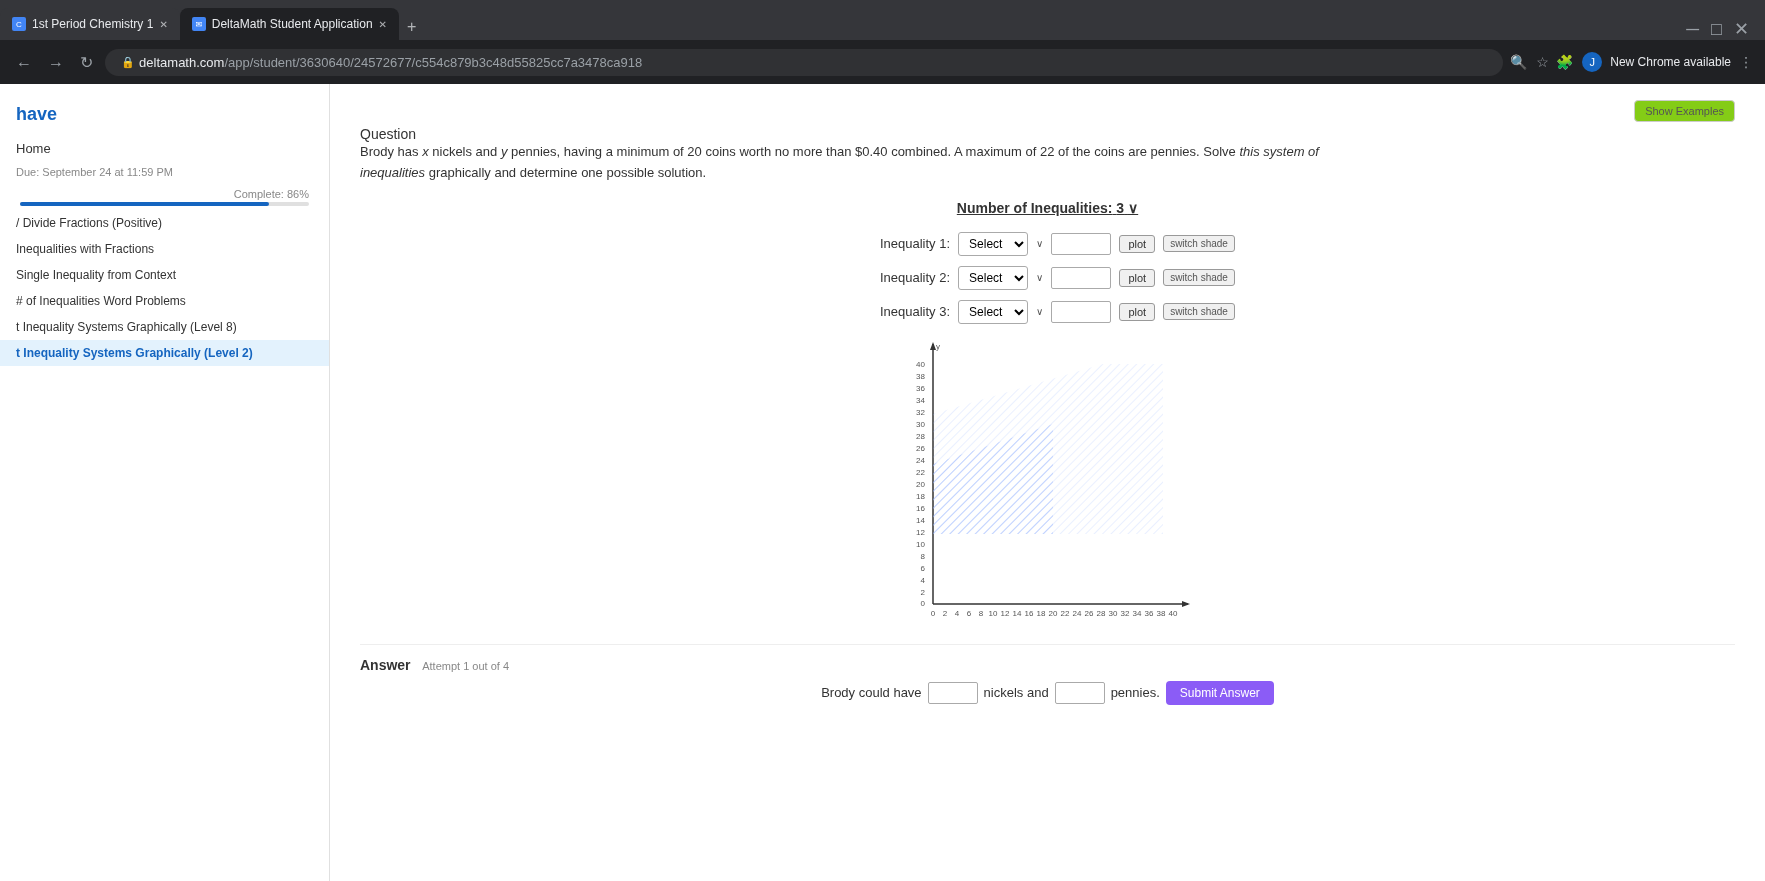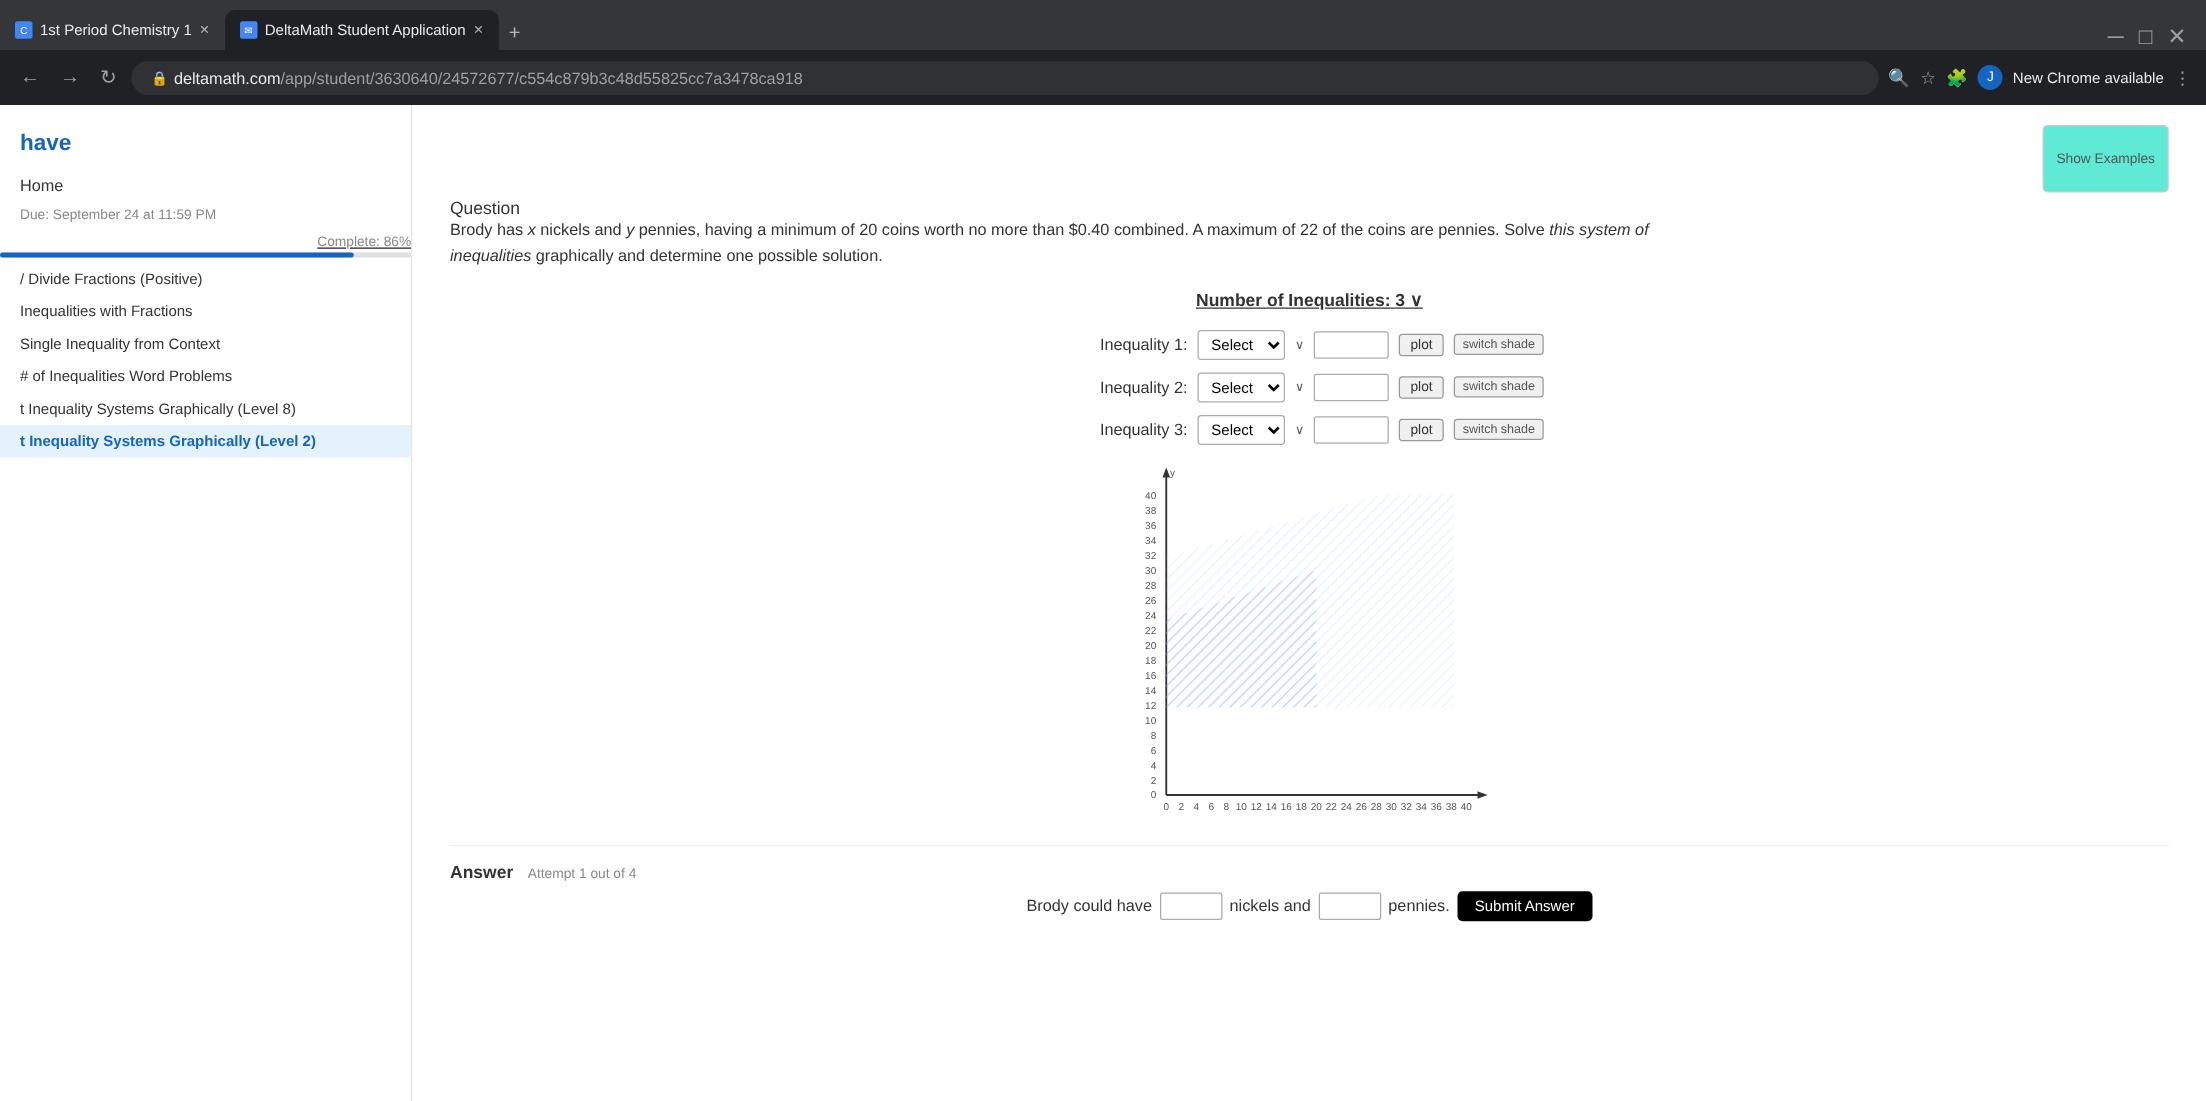--- a/index.html
+++ b/index.html
@@ -23,52 +23,52 @@
 
     
     .app { display: flex; width: 1765px; height: 797px; background: white; }
 
     
     .sidebar { width: 330px; background: #fff; border-right: 1px solid #e0e0e0; padding: 12px 0; flex-shrink: 0; overflow: hidden; }
     .sidebar-logo { padding: 8px 16px; font-size: 18px; font-weight: bold; color: #1565c0; }
     .sidebar-nav-item { padding: 8px 16px; font-size: 13px; color: #333; cursor: pointer; }
     .sidebar-menu-item { padding: 6px 16px; font-size: 12px; color: #333; cursor: pointer; }
     .sidebar-menu-item.active { background: #e3f2fd; color: #1565c0; font-weight: bold; }
-    .progress-bar-container { padding: 4px 0; margin-top: 4px; text-decoration: underline; }
+    .progress-bar-container { padding: 4px 20px; margin-top: 4px; }
     .progress-bar { height: 4px; background: #e0e0e0; border-radius: 2px; }
     .progress-fill { height: 100%; background: #1565c0; border-radius: 2px; }
     .progress-label { font-size: 11px; color: #888; text-align: right; margin-bottom: 2px; }
     .due-date { font-size: 11px; color: #888; padding: 2px 16px; }
 
     
     .main { flex: 1; padding: 20px 30px; overflow-y: auto; background: #fff; }
     .question-label { font-size: 14px; font-weight: normal; color: #333; margin-bottom: 0; }
     .question-text { font-size: 13px; color: #333; line-height: 1.6; margin-bottom: 16px; max-width: 1000px; }
-    .show-examples-btn { float: right; padding: 20px 10px; border: 1px solid #ccc; border-radius: 4px; font-size: 11px; color: #555; background: #5eead4; cursor: pointer; margin-top: -4px; }
+    .show-examples-btn { float: right; padding: 4px 10px; border: 1px solid #ccc; border-radius: 4px; font-size: 11px; color: #555; background: #84cc16; cursor: pointer; margin-top: -4px; }
 
     
     .inequalities-header { text-align: center; font-size: 14px; font-weight: bold; text-decoration: underline; margin-bottom: 16px; color: #333; }
     .inequality-row { display: flex; align-items: center; gap: 8px; margin-bottom: 10px; justify-content: center; }
     .inequality-label { font-size: 13px; color: #333; min-width: 90px; text-align: right; }
     .select-dropdown { padding: 3px 6px; border: 1px solid #aaa; border-radius: 3px; font-size: 12px; background: white; cursor: pointer; min-width: 70px; }
     .text-input { width: 60px; height: 22px; border: 1px solid #aaa; border-radius: 2px; padding: 2px 4px; font-size: 12px; }
     .plot-btn { padding: 2px 8px; border: 1px solid #999; border-radius: 3px; font-size: 11px; background: #f0f0f0; cursor: pointer; color: #333; }
     .switch-shade-btn { padding: 2px 6px; border: 1px solid #999; border-radius: 3px; font-size: 10px; background: #f0f0f0; cursor: pointer; color: #555; }
 
     
     .graph-container { display: flex; justify-content: center; margin-top: 8px; }
 
     
     .answer-section { margin-top: 20px; padding-top: 12px; border-top: 1px solid #eee; }
     .answer-label { font-size: 14px; font-weight: bold; color: #333; margin-bottom: 0; }
     .attempt-label { font-size: 11px; color: #888; font-weight: normal; margin-left: 8px; }
     .answer-row { display: flex; align-items: center; gap: 6px; margin-top: 8px; flex-wrap: wrap; justify-content: center; }
     .answer-text { font-size: 13px; color: #333; }
     .answer-input { width: 50px; height: 22px; border: 1px solid #aaa; border-radius: 2px; padding: 2px 4px; font-size: 12px; }
-    .submit-btn { padding: 5px 14px; background: #000000; color: white; border: none; border-radius: 4px; font-size: 12px; cursor: pointer; }
+    .submit-btn { padding: 5px 14px; background: #8b5cf6; color: white; border: none; border-radius: 4px; font-size: 12px; cursor: pointer; }
 
     
     .graph-svg { border: none; }
     .axis-line { stroke: #333; stroke-width: 1.5; }
     .axis-label { font-size: 8px; fill: #555; }
   </style>
 </head>
 <body>
 
 <div class="browser-chrome">

